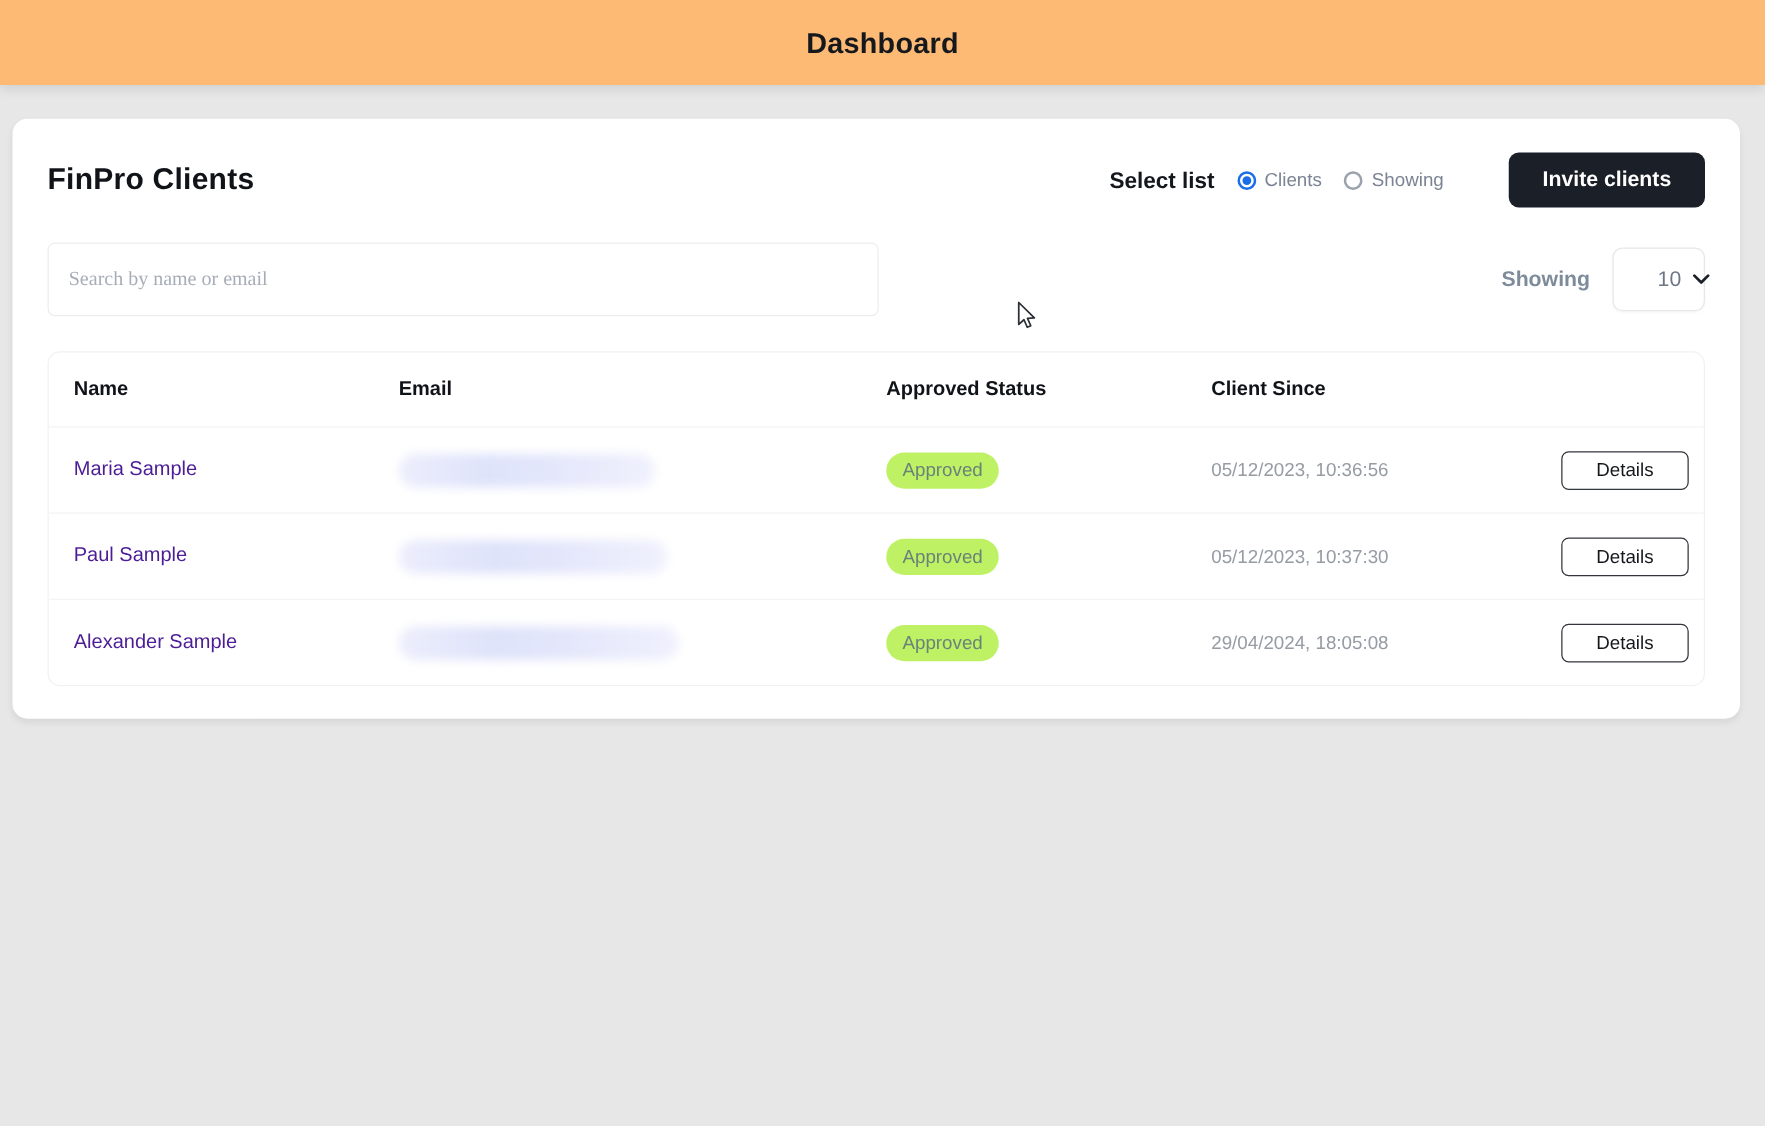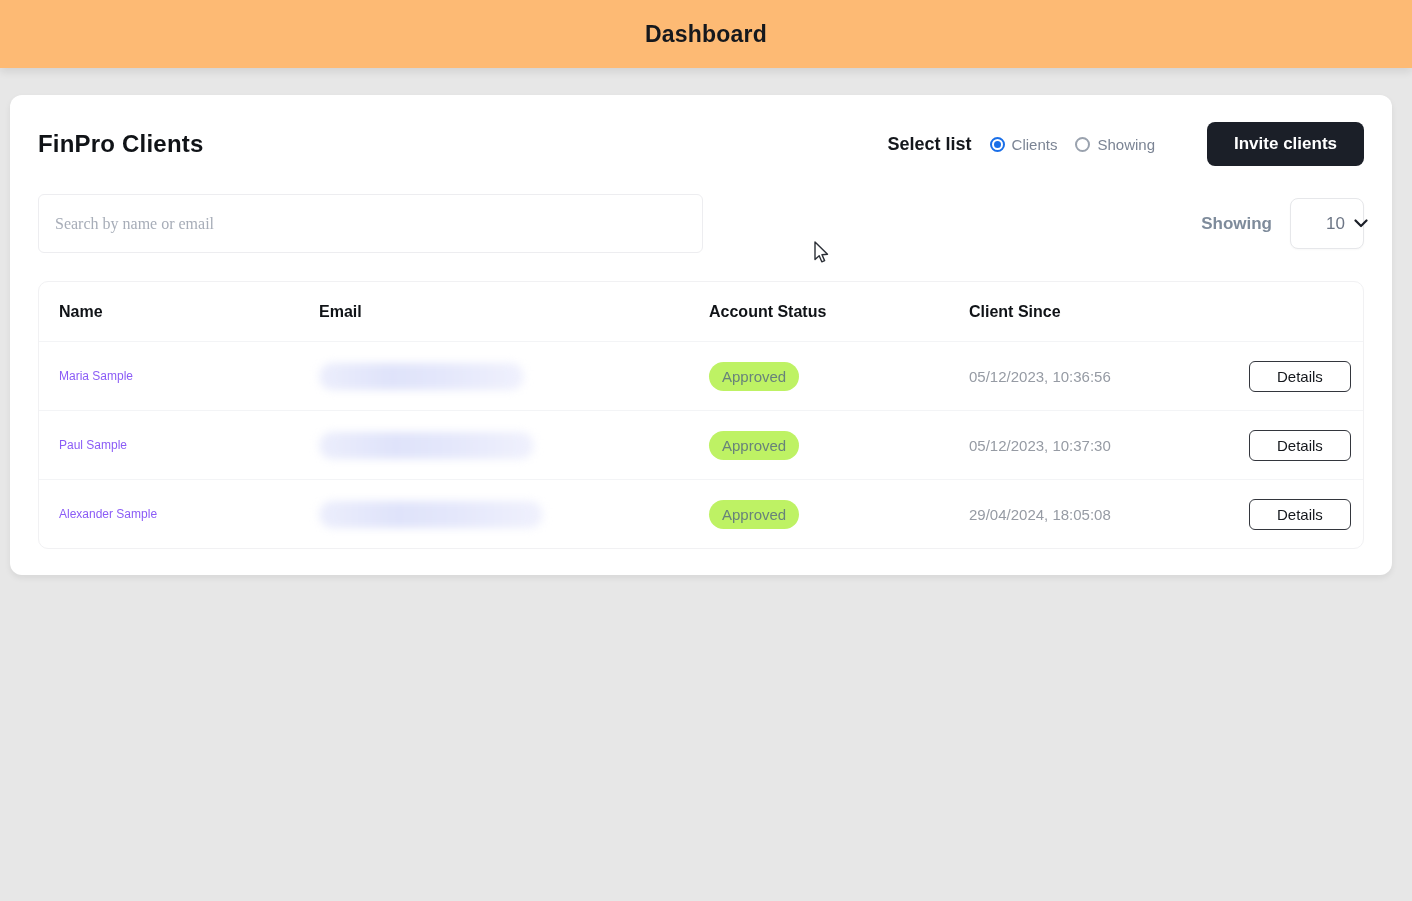--- a/index.html
+++ b/index.html
@@ -109,21 +109,21 @@
     display: grid;
     grid-template-columns: 260px 390px 260px 280px 1fr;
     align-items: center;
     padding-left: 20px; padding-right: 34px;
   }
   .t-head { height: 59px; }
   .t-head .t-cell {
     font-size: 16px; font-weight: 700; color: #101317;
   }
   .t-body-row { height: 69px; border-top: 1px solid #f3f4f6; }
-  .cell-name { font-size: 12px; color: #8b5cf6; }
+  .cell-name { font-size: 16px; color: #4c1d95; }
   .email-blur {
     height: 27px; border-radius: 14px;
     background: linear-gradient(90deg, #eceefc 0%, #dfe3fa 35%, #e4e7fb 60%, #f0f1fd 100%);
     filter: blur(4px);
   }
   .status-badge {
     display: inline-block;
     background: #bef264; color: #68837a;
     font-size: 15px;
     padding: 6px 13px; border-radius: 999px;
@@ -183,21 +183,21 @@
             </svg>
         </span>
       </div>
     </div>
   </div>
 
   <div class="table">
     <div class="t-row t-head">
       <span class="t-cell">Name</span>
       <span class="t-cell">Email</span>
-      <span class="t-cell">Account Status</span>
+      <span class="t-cell">Approved Status</span>
       <span class="t-cell">Client Since</span>
       <span class="t-cell"></span>
     </div>
 
     <div class="t-row t-body-row">
       <span class="cell-name">Maria Sample</span>
       <span>
           <span class="email-blur" style="display:block;width:205px;"></span>
         </span>
       <span><span class="status-badge">Approved</span></span>

